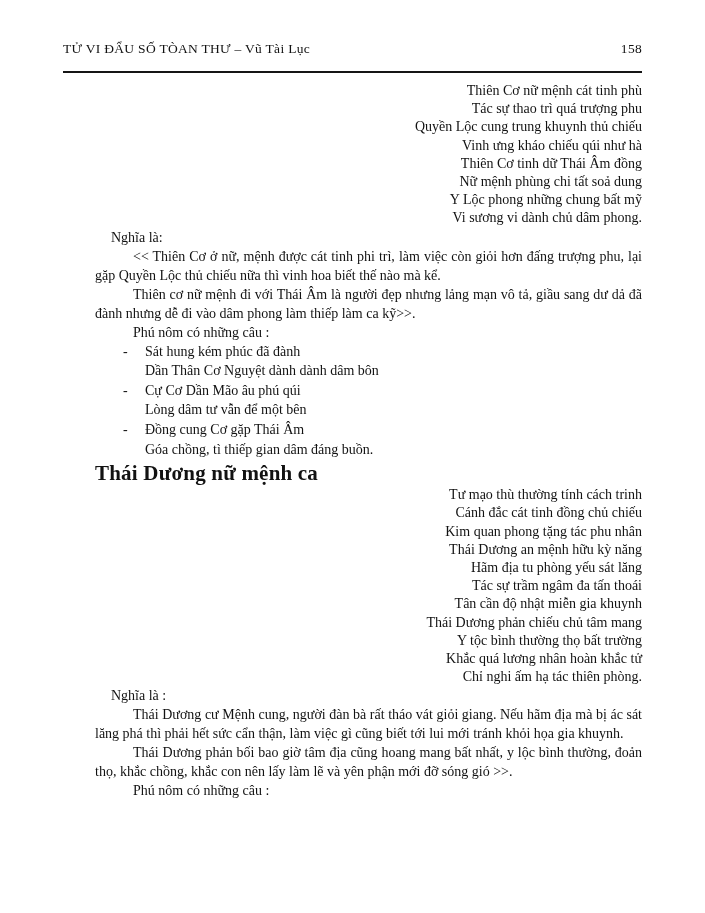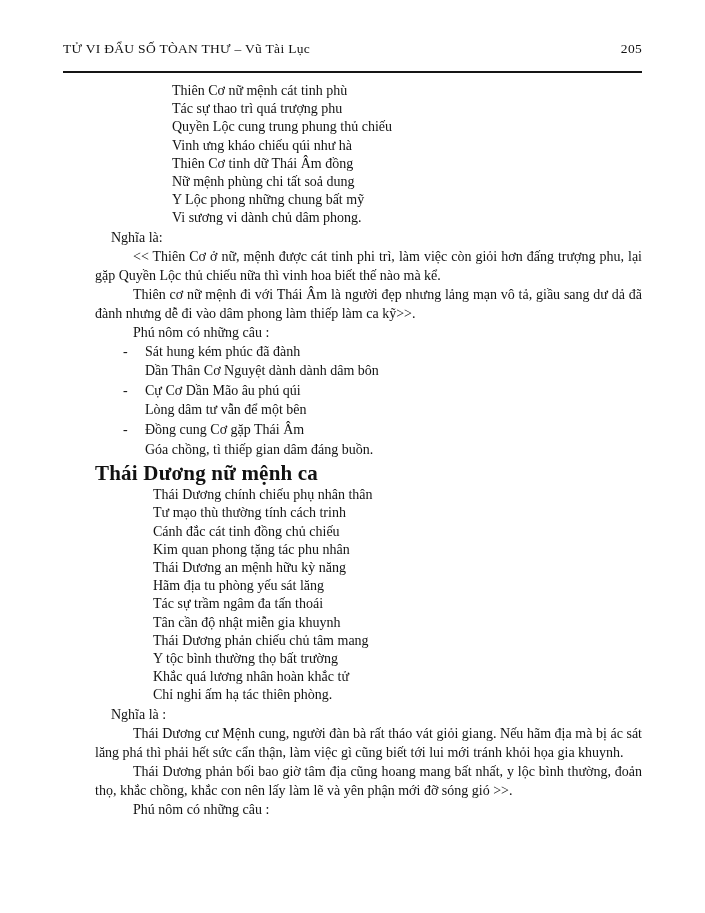--- a/index.html
+++ b/index.html
@@ -25,21 +25,21 @@
   .rule {
     border: none;
     border-top: 2px solid #151515;
     margin: 13px 0 9px 0;
   }
   .content {
     margin-left: 32px;
     font-size: 14px;
   }
   .verse { line-height: 18.2px; }
-  .verse .vl { white-space: nowrap; }
+  .verse .vl { white-space: nowrap; text-align: right; }
   .v1 { margin-left: 77px; }
   .v2 { margin-left: 58px; }
   .meaning-label {
     margin: 0 0 0 16px;
     line-height: 19px;
   }
   .para {
     margin: 0;
     text-indent: 38px;
     text-align: justify;
@@ -68,31 +68,31 @@
     letter-spacing: 0.2px;
   }
 </style>
 </head>
 <body>
 
 <div class="page">
 
   <div class="header">
     <span>TỬ VI ĐẨU SỐ TÒAN THƯ – Vũ Tài Lục</span>
-    <span>205</span>
+    <span>158</span>
   </div>
 
   <hr class="rule">
 
   <div class="content">
 
     <div class="verse v1">
       <div class="vl">Thiên Cơ nữ mệnh cát tinh phù</div>
       <div class="vl">Tác sự thao trì quá trượng phu</div>
-      <div class="vl">Quyền Lộc cung trung phung thủ chiếu</div>
+      <div class="vl">Quyền Lộc cung trung khuynh thủ chiếu</div>
       <div class="vl">Vinh ưng kháo chiếu qúi như hà</div>
       <div class="vl">Thiên Cơ tinh dữ Thái Âm đồng</div>
       <div class="vl">Nữ mệnh phùng chi tất soả dung</div>
       <div class="vl">Y Lộc phong những chung bất mỹ</div>
       <div class="vl">Vi sương vi dành chủ dâm phong.</div>
     </div>
 
     <p class="meaning-label">Nghĩa là:</p>
     <p class="para">&lt;&lt; Thiên Cơ ở nữ, mệnh được cát tinh phi trì, làm việc còn giỏi hơn đấng trượng phu, lại gặp Quyền Lộc thủ chiếu nữa thì vinh hoa biết thế nào mà kể.</p>
     <p class="para">Thiên cơ nữ mệnh đi với Thái Âm là người đẹp nhưng lảng mạn vô tả, giầu sang dư dả đã đành nhưng dễ đi vào dâm phong làm thiếp làm ca kỹ&gt;&gt;.</p>
@@ -121,21 +121,20 @@
       </div>
       <div class="cpl">
         <span class="marker"></span>
         <span class="cpl-text">Góa chồng, tì thiếp gian dâm đáng buồn.</span>
       </div>
     </div>
 
     <h2 class="heading">Thái Dương nữ mệnh ca</h2>
 
     <div class="verse v2">
-      <div class="vl">Thái Dương chính chiếu phụ nhân thân</div>
       <div class="vl">Tư mạo thù thường tính cách trinh</div>
       <div class="vl">Cánh đắc cát tinh đồng chủ chiếu</div>
       <div class="vl">Kim quan phong tặng tác phu nhân</div>
       <div class="vl">Thái Dương an mệnh hữu kỳ năng</div>
       <div class="vl">Hãm địa tu phòng yếu sát lăng</div>
       <div class="vl">Tác sự trầm ngâm đa tấn thoái</div>
       <div class="vl">Tân cần độ nhật miễn gia khuynh</div>
       <div class="vl">Thái Dương phản chiếu chủ tâm mang</div>
       <div class="vl">Y tộc bình thường thọ bất trường</div>
       <div class="vl">Khắc quá lương nhân hoàn khắc tử</div>

